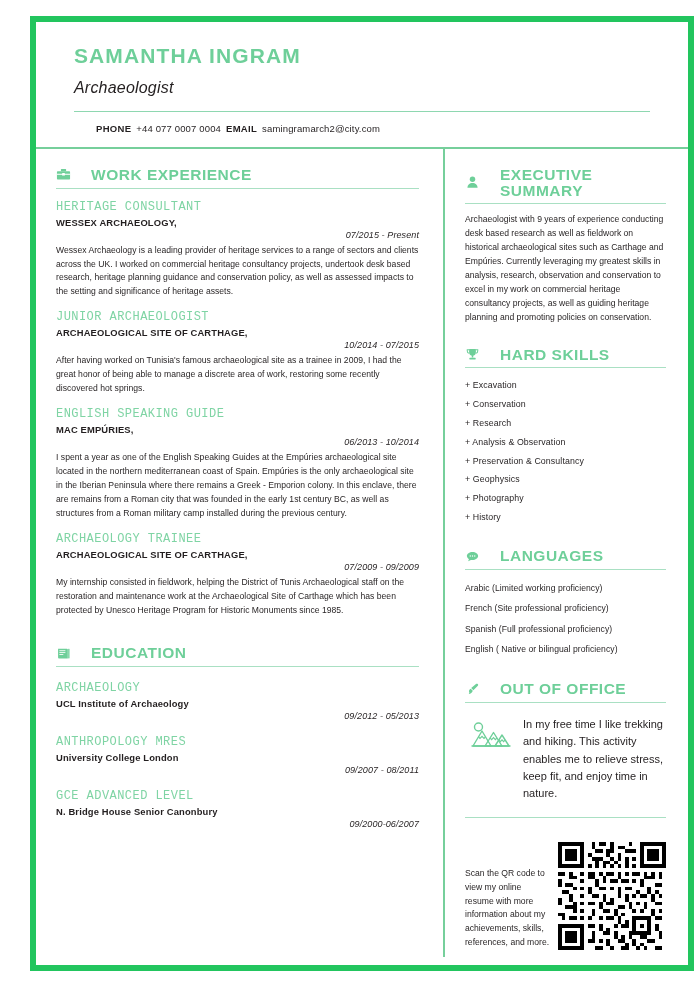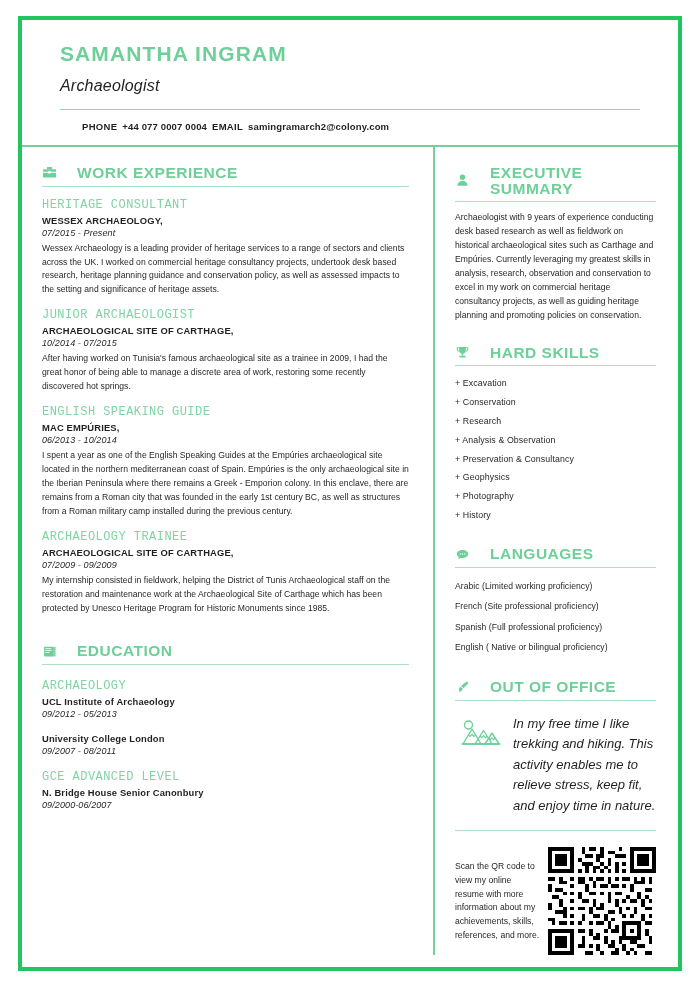--- a/index.html
+++ b/index.html
@@ -8,25 +8,25 @@
     width: 700px;
     height: 990px;
     background: #ffffff;
     font-family: "Liberation Sans", sans-serif;
     color: #231f20;
     overflow: hidden;
   }
 
   .page {
     position: absolute;
-    left: 18px;
+    left: 30px;
     top: 16px;
     width: 664px;
     height: 955px;
-    border: 4px solid #22c55e;
+    border: 6px solid #22c55e;
     background: #ffffff;
   }
 
   
   .header {
     padding: 22px 38px 0 38px;
   }
   .name {
     font-size: 21px;
     font-weight: bold;
@@ -46,21 +46,21 @@
     height: 1px;
     background: #8ed7b0;
   }
   .contact-line {
     padding: 11px 0 0 22px;
     font-size: 9.5px;
     letter-spacing: .15px;
     color: #231f20;
   }
   .contact-line .lbl { font-weight: bold; letter-spacing: .3px; }
-  .contact-line .val { font-weight: bold; margin-top: 48px; }
+  .contact-line .val { font-weight: normal; margin-top: 48px; }
   .contact-gap { display: inline-block; width: 5px; }
 
   .header-rule2 {
     margin-top: 13px;
     height: 2px;
     background: #76cf9b;
   }
 
   
   .columns {
@@ -129,20 +129,21 @@
     letter-spacing: .15px;
     color: #231f20;
     margin-bottom: 2px;
   }
   .entry-dates {
     font-size: 9px;
     font-style: italic;
     color: #231f20;
     letter-spacing: .1px;
     margin-bottom: 4px;
+    text-align: right;
   }
   .entry-desc {
     font-size: 8.6px;
     line-height: 1.62;
     color: #231f20;
     letter-spacing: .02px;
     text-align: left;
   }
   .edu-entry { margin-top: 14px; }
   .edu-entry .entry-dates { margin-bottom: 0; }
@@ -176,36 +177,35 @@
 
   .office-block {
     display: flex;
     align-items: flex-start;
     gap: 12px;
     margin-top: 13px;
     padding-left: 6px;
   }
   .office-icon { flex: 0 0 auto; margin-top: 4px; }
   .office-text {
-    font-size: 13px;
+    font-size: 11px;
     line-height: 1.58;
     color: #231f20;
-    font-style: italic;
   }
   .office-rule {
     margin-top: 14px;
     height: 1px;
     background: #a9e0c3;
   }
 
   .qr-block {
     display: flex;
-    align-items: center;
+    align-items: flex-end;
     gap: 8px;
-    margin-top: 16px;
+    margin-top: 24px;
   }
   .qr-text {
     font-size: 8.6px;
     line-height: 1.6;
     color: #231f20;
     width: 85px;
     flex: 0 0 85px;
   }
   .qr-img { flex: 0 0 auto; }
   .qr-img svg { display: block; }
@@ -213,21 +213,21 @@
 </head>
 <body>
 
 <div class="page">
 
   <div class="header">
     <div class="name">SAMANTHA INGRAM</div>
     <div class="job-title">Archaeologist</div>
     <div class="header-rule"></div>
     <div class="contact-line">
-      <span class="lbl">PHONE</span><span class="contact-gap"></span><span class="val">+44 077 0007 0004</span><span class="contact-gap"></span><span class="lbl">EMAIL</span><span class="contact-gap"></span><span class="val">samingramarch2@colony.com</span>
+      <span class="lbl">PHONE</span><span class="contact-gap"></span><span class="val">+44 077 0007 0004</span><span class="contact-gap"></span><span class="lbl">EMAIL</span><span class="contact-gap"></span><span class="val">samingramarch2@city.com</span>
     </div>
   </div>
   <div class="header-rule2"></div>
 
   <div class="columns">
 
     <div class="col-left">
 
       <div class="sec">
         <div class="sec-head">
@@ -286,20 +286,21 @@
           <span class="sec-title">EDUCATION</span>
         </div>
         <div class="sec-rule"></div>
 
         <div class="entry edu-entry">
           <div class="entry-role">ARCHAEOLOGY</div>
           <div class="entry-org">UCL Institute of Archaeology</div>
           <div class="entry-dates">09/2012 - 05/2013</div>
         </div>
         <div class="entry edu-entry">
+          <div class="entry-role">ANTHROPOLOGY MRES</div>
           <div class="entry-org">University College London</div>
           <div class="entry-dates">09/2007 - 08/2011</div>
         </div>
         <div class="entry edu-entry">
           <div class="entry-role">GCE ADVANCED LEVEL</div>
           <div class="entry-org">N. Bridge House Senior Canonbury</div>
           <div class="entry-dates">09/2000-06/2007</div>
         </div>
       </div>
 

